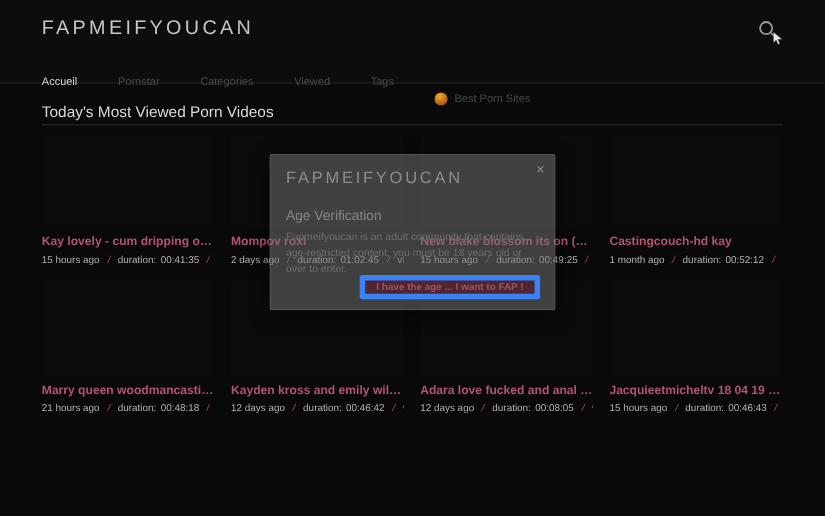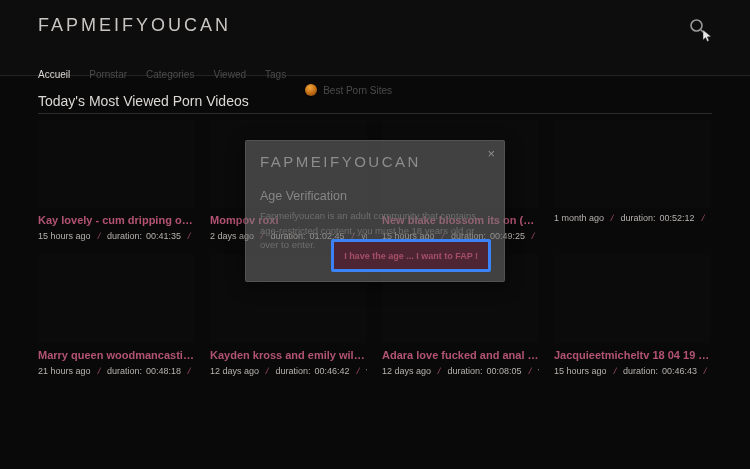--- a/index.html
+++ b/index.html
@@ -14,21 +14,21 @@
     position:absolute; top:0; left:0; width:750px; height:76px;
     background:#0d0d0d; border-bottom:1px solid #232323;
   }
   .logo {
     position:absolute; left:38px; top:15px;
     font-size:18px; letter-spacing:3px; color:#c9c5c2; font-weight:400;
     cursor:pointer;
   }
   .search-btn { position:absolute; right:42px; top:17px; width:20px; height:20px; cursor:pointer; }
   .cursor-glyph { position:absolute; right:38px; top:28px; }
-  .nav { position:absolute; left:38px; top:52px; display:flex; align-items:center; gap:19px; font-size:10px; }
+  .nav { position:absolute; left:38px; top:52px; display:flex; align-items:center; gap:37px; font-size:10px; }
   .nav-item { color:#4b4b4b; cursor:pointer; white-space:nowrap; }
   .nav-item.active { color:#dcd8d5; }
   .bps { display:flex; align-items:center; gap:6px; cursor:pointer;margin-top:32px; }
   .bps-icon {
     width:12px; height:12px; border-radius:50%;
     background:radial-gradient(circle at 40% 30%, #f2a63a 0%, #c06a14 55%, #5e3a0c 100%);
     box-shadow:0 1px 1px rgba(0,0,0,.6);
   }
   
   .section-title {
@@ -69,22 +69,22 @@
     position:absolute; right:9px; top:6px; background:none; border:none;
     color:#8f8f8f; font-size:13px; line-height:13px; cursor:pointer;
     font-family:"Liberation Sans", sans-serif;
   }
   .modal-heading { position:absolute; left:14px; top:48px; font-size:12.5px; font-weight:400; color:#868686; }
   .modal-body {
     position:absolute; left:14px; top:68px; width:228px;
     font-size:9.5px; line-height:1.55; color:#6e6e6e;
   }
   .modal-confirm {
-    position:absolute; right:13px; bottom:9px; height:33px; padding:0 10px;
-    background:#4e2633; border:3px solid #3b82f6; border-radius:2px;
+    position:absolute; right:13px; bottom:9px; height:22px; padding:0 10px;
+    background:#4e2633; border:5px solid #3b82f6; border-radius:2px;
     color:#a54e68; font-size:9px; font-weight:700; cursor:pointer;
     font-family:"Liberation Sans", sans-serif; white-space:nowrap;
   }
 </style>
 </head>
 <body>
 
 <div class="page">
 
   <div class="header">
@@ -155,20 +155,21 @@
         <span class="sep">/</span>
         <span class="lab">duration:</span>
         <span>00:49:25</span>
         <span class="sep">/</span>
 
       </div>
     </div>
 
     <div class="card">
       <div class="thumb"></div>
+      <a class="vtitle">Castingcouch-hd kay</a>
       <div class="meta">
         <span>1 month ago</span>
         <span class="sep">/</span>
         <span class="lab">duration:</span>
         <span>00:52:12</span>
         <span class="sep">/</span>
 
       </div>
     </div>
   </div>

